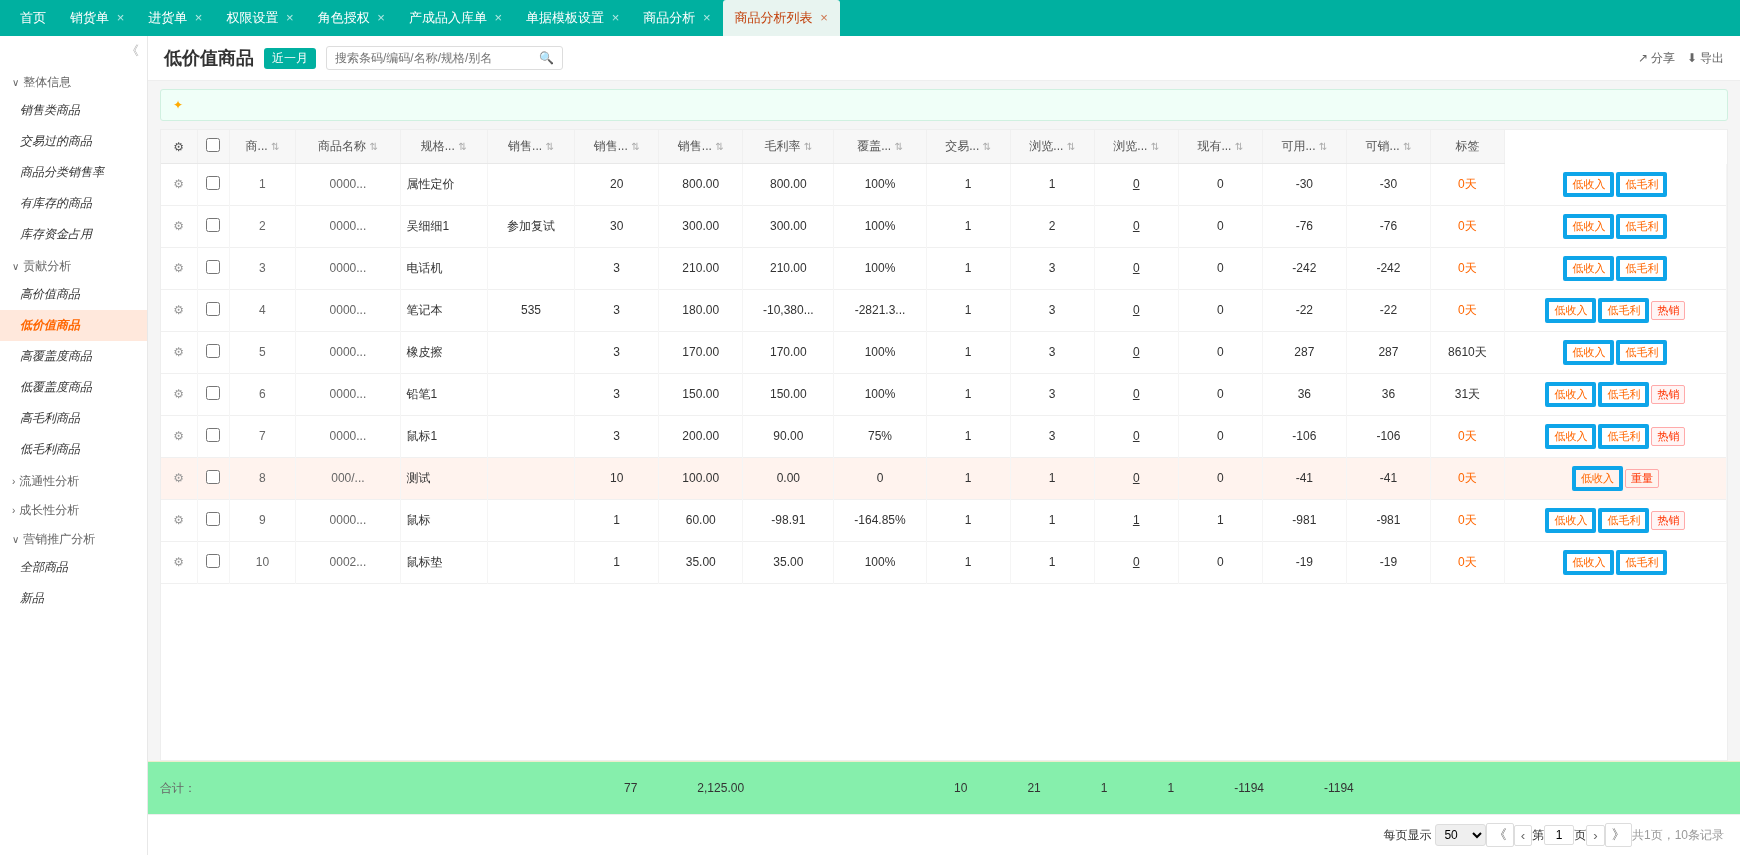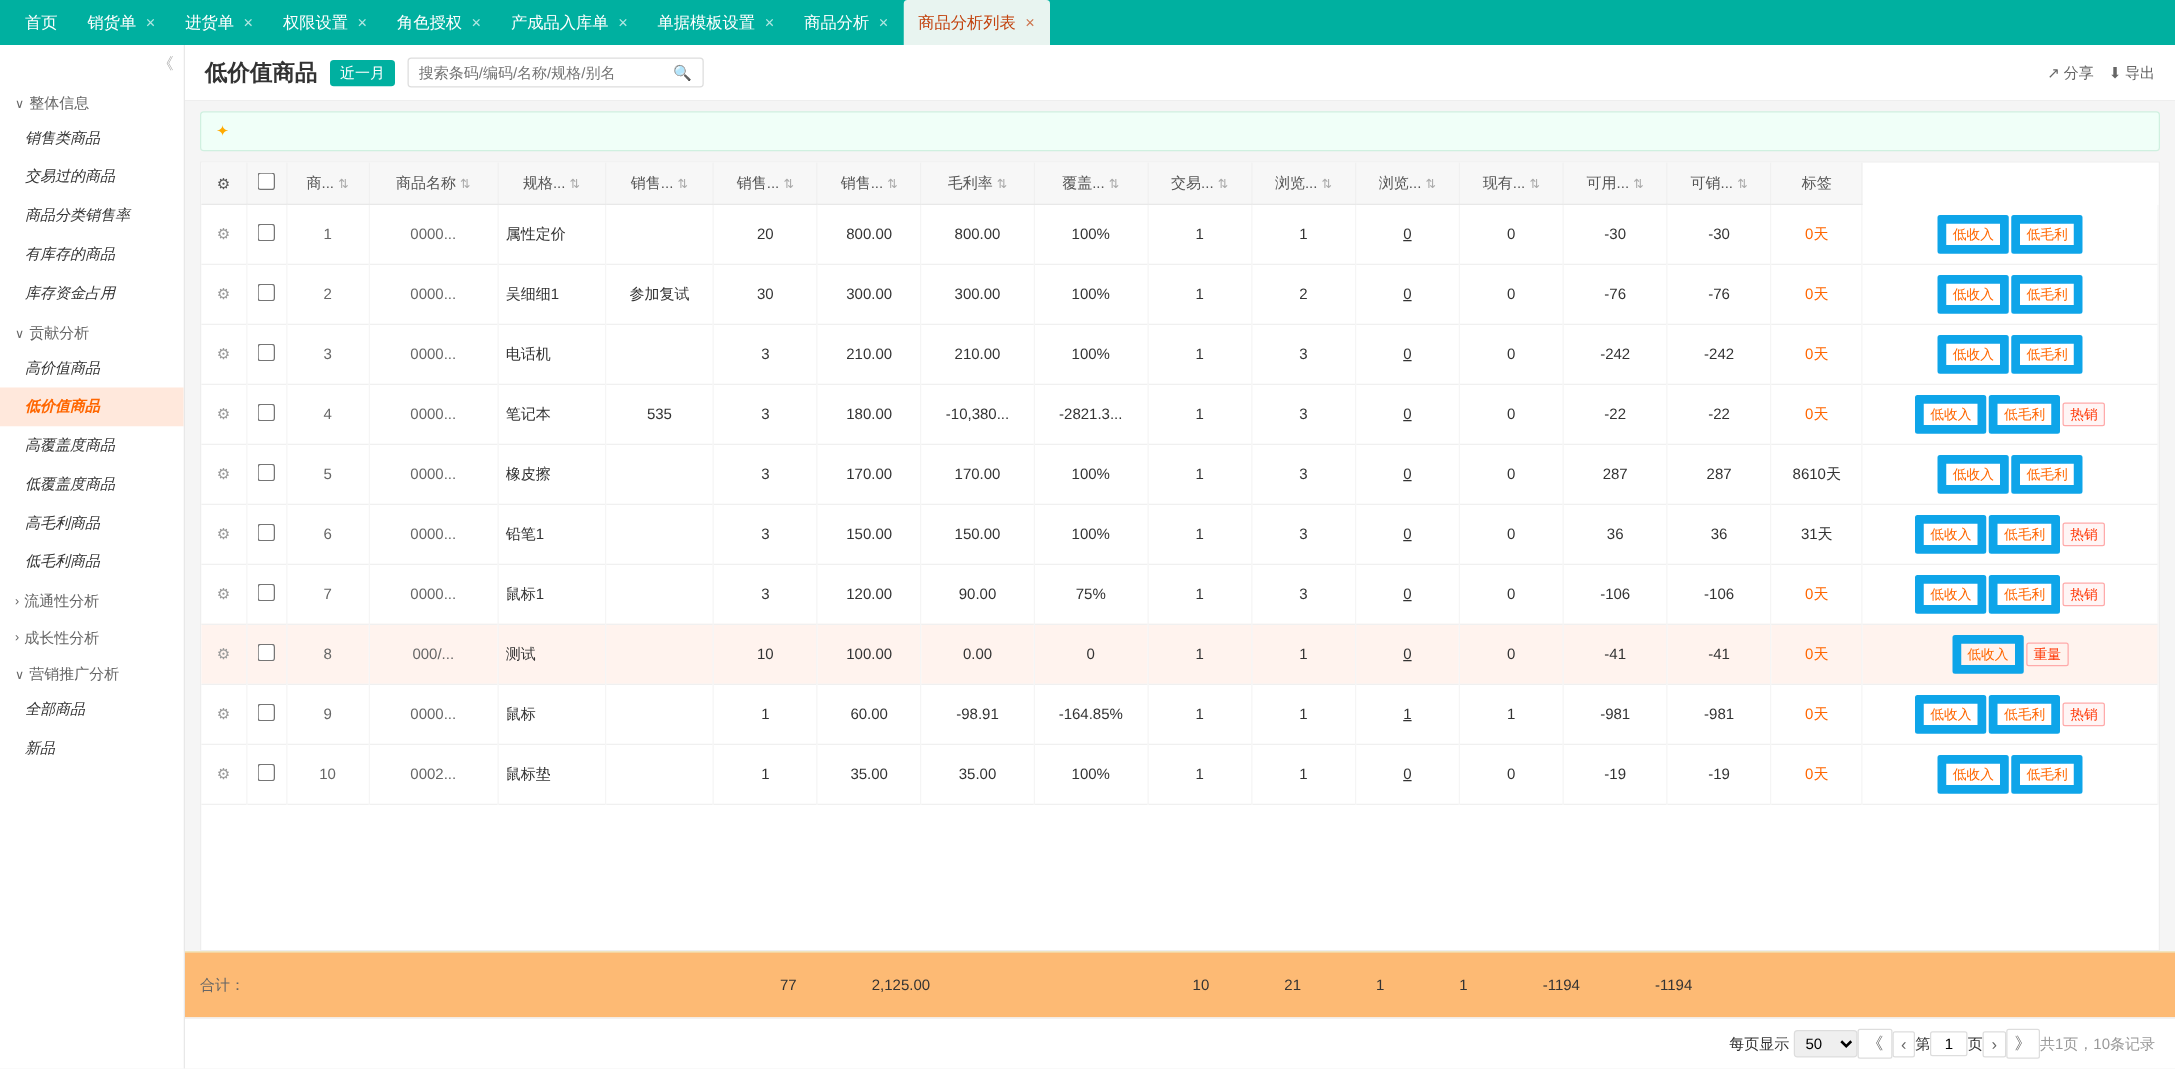--- a/index.html
+++ b/index.html
@@ -43,27 +43,27 @@
     table { width: 100%; border-collapse: collapse; font-size: 12px; }
     thead tr { background: #f7f7f7; }
     thead th { padding: 8px 6px; text-align: center; border-bottom: 1px solid #e8e8e8; border-right: 1px solid #f0f0f0; white-space: nowrap; font-weight: normal; color: #555; cursor: pointer; user-select: none; }
     tbody tr { border-bottom: 1px solid #f0f0f0; }
     tbody tr.highlighted { background: #fff3ee; }
     tbody td { padding: 7px 6px; text-align: center; border-right: 1px solid #f5f5f5; white-space: nowrap; }
     tbody td.text-left { text-align: left; }
     .sort-icon { color: #aaa; font-size: 10px; }
     .checkbox { width: 14px; height: 14px; cursor: pointer; }
     .tag { display: inline-block; border-radius: 2px; padding: 1px 5px; font-size: 11px; margin: 1px; }
-    .tag-orange { color: #ff6600; border: 7px solid #0ea5e9; }
+    .tag-orange { color: #ff6600; border: 4px solid #0ea5e9; }
     .tag-red { color: #ff3300; border: 1px solid #ffaaaa; }
     .tag-hot { color: #ff3300; border: 1px solid #ffaaaa; background: #fff5f5; }
     .link-underline { text-decoration: underline; cursor: pointer; color: #333; }
 
     
-    .table-footer { background: #fdba74; border-top: 1px solid #eeeecc; padding: 8px 12px; display: flex; align-items: center; gap: 20px; font-size: 12px; flex-shrink: 0; }
+    .table-footer { background: #86efac; border-top: 1px solid #eeeecc; padding: 8px 12px; display: flex; align-items: center; gap: 20px; font-size: 12px; flex-shrink: 0; }
     .footer-label { color: #666; }
     .footer-value { color: #333; margin: 11px 20px; }
 
     
     .pagination-bar { background: #fff; border-top: 1px solid #eee; padding: 8px 16px; display: flex; align-items: center; justify-content: flex-end; gap: 0; font-size: 12px; flex-shrink: 0; }
     .pagination-bar .per-page { display: flex; align-items: center; gap: 4px; }
     .pagination-bar select { border: 1px solid #ddd; border-radius: 3px; padding: 2px 4px; font-size: 12px; }
     .page-btn { border: 1px solid #ddd; background: #fff; padding: 2px 6px; cursor: pointer; border-radius: 2px; color: #666; }
     .page-input { border: 1px solid #ddd; width: 30px; text-align: center; border-radius: 2px; padding: 2px; font-size: 12px; }
     .total-text { color: #999; }
@@ -314,21 +314,21 @@
       <td><span class="tag tag-orange">低收入</span><span class="tag tag-orange">低毛利</span><span class="tag tag-hot">热销</span></td>
     </tr>
             <tr>
       <td><span style="color:#999; cursor:pointer;">⚙</span></td>
       <td><input type="checkbox" class="checkbox" style=""></td>
       <td style="color:#666;">7</td>
       <td style="color:#666;">0000...</td>
       <td class="text-left">鼠标1</td>
       <td></td>
       <td>3</td>
-      <td>120.00</td>
+      <td>200.00</td>
       <td>90.00</td>
       <td>75%</td>
       <td>1</td>
       <td>3</td>
       <td><span class="link-underline">0</span></td>
       <td>0</td>
       <td>-106</td>
       <td>-106</td>
       <td style="color:#ff6600;">0天</td>
       <td><span class="tag tag-orange">低收入</span><span class="tag tag-orange">低毛利</span><span class="tag tag-hot">热销</span></td>

